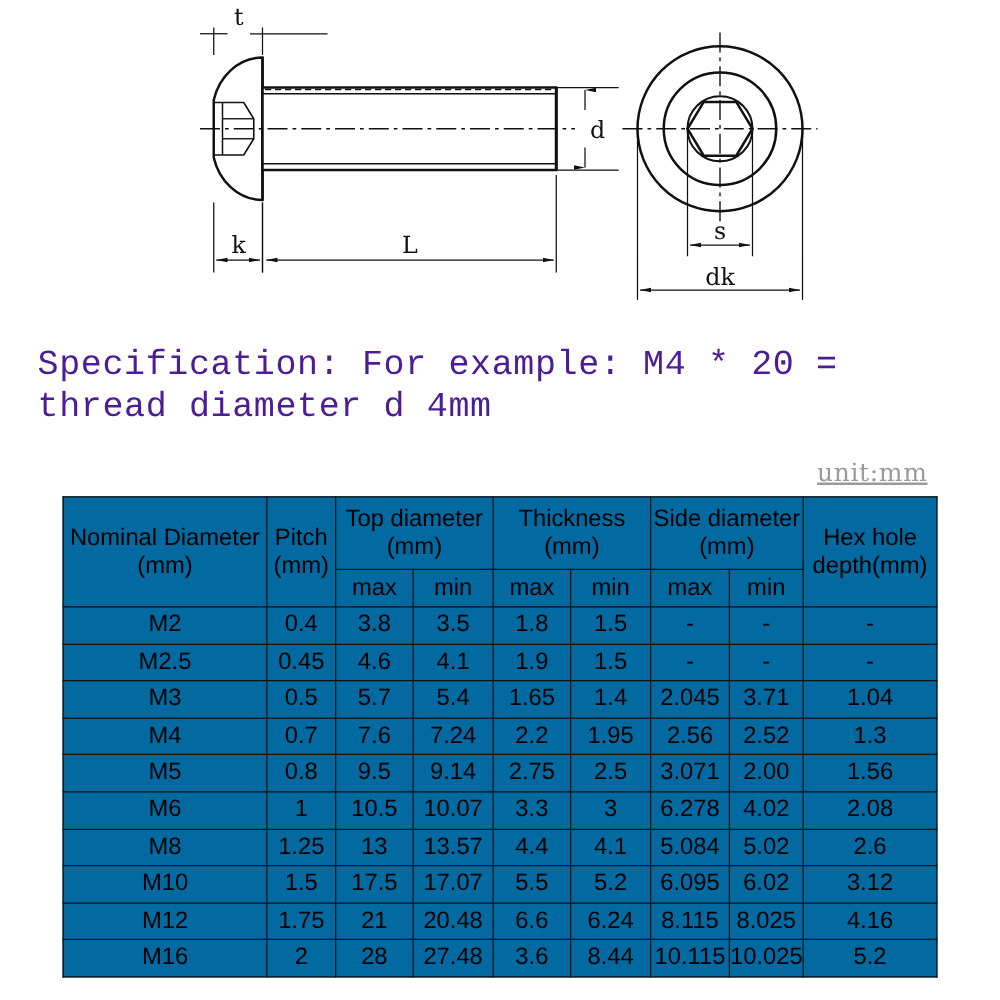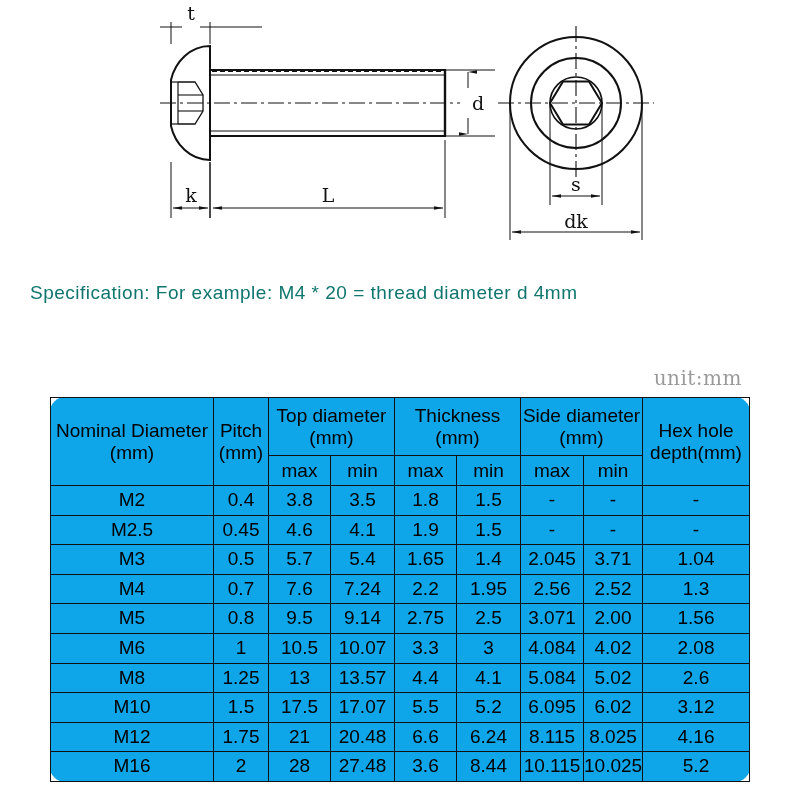--- a/index.html
+++ b/index.html
@@ -26,54 +26,54 @@
   #drawing-area svg {
     display: block;
   }
 
   
   #spec-note {
     position: absolute;
     left: 30px;
     top: 276px;
     width: 740px;
-    font-family: Liberation Sans, sans-serif;
-    font-size: 19px;
-    color: #0f766e;
+    font-family: Liberation Mono, monospace;
+    font-size: 28px;
+    color: #4c1d95;
     letter-spacing: 0.5px;
     line-height: 34px;
   }
   .spec-line-1 { text-align: left; }
   .spec-line-2 { text-align: right; padding-right: 6px; }
 
   #unit-note {
     position: absolute;
     left: 30px;
     top: 366px;
     width: 712px;
     text-align: right;
     font-family: "DejaVu Serif", serif;
     font-size: 20px;
     color: #9a9a9a;
     letter-spacing: 0.5px;
+    text-decoration: underline;
   }
 
   
   #spec-table-wrap {
     position: absolute;
     left: 50px;
     top: 397px;
     width: 699px;
   }
   table#spec-table {
     border-collapse: collapse;
     width: 699px;
     table-layout: fixed;
-    background: #0ea5e9;
-    border-radius: 15px;
+    background: #0369a1;
   }
   table#spec-table th,
   table#spec-table td {
     border: 1.6px solid #111;
     text-align: center;
     vertical-align: middle;
     color: #000;
     font-family: "Liberation Sans", sans-serif;
     font-weight: normal;
     padding: 0;
@@ -322,21 +322,21 @@
           <td>2.00</td>
           <td>1.56</td>
         </tr>
         <tr>
           <td>M6</td>
           <td>1</td>
           <td>10.5</td>
           <td>10.07</td>
           <td>3.3</td>
           <td>3</td>
-          <td>4.084</td>
+          <td>6.278</td>
           <td>4.02</td>
           <td>2.08</td>
         </tr>
         <tr>
           <td>M8</td>
           <td>1.25</td>
           <td>13</td>
           <td>13.57</td>
           <td>4.4</td>
           <td>4.1</td>

